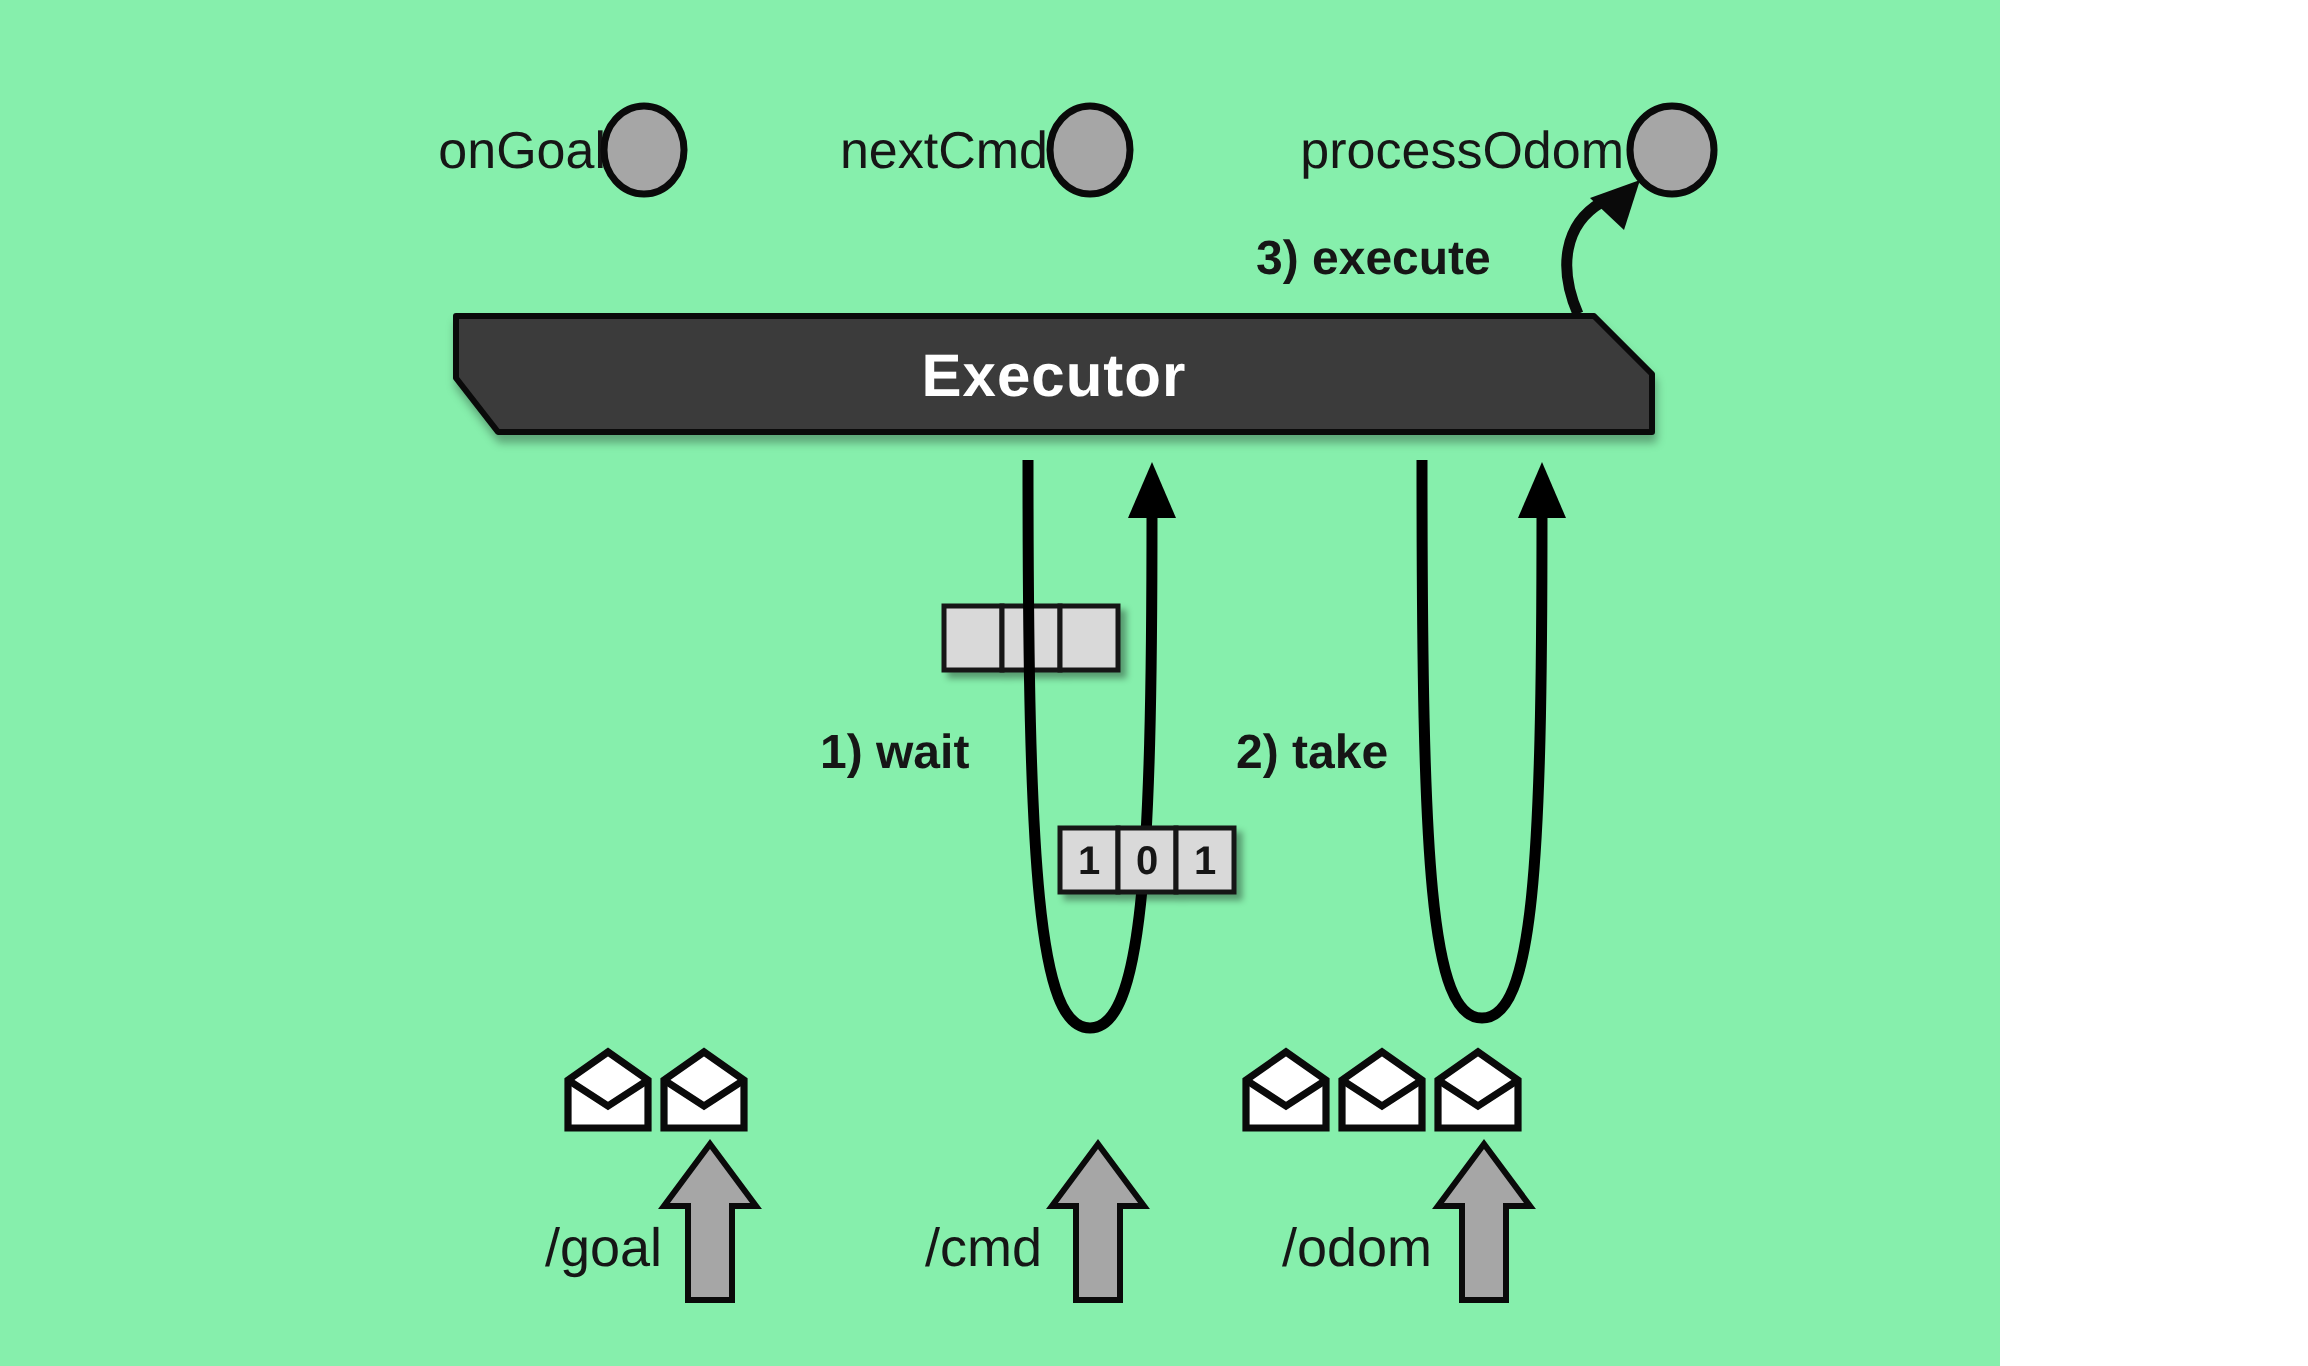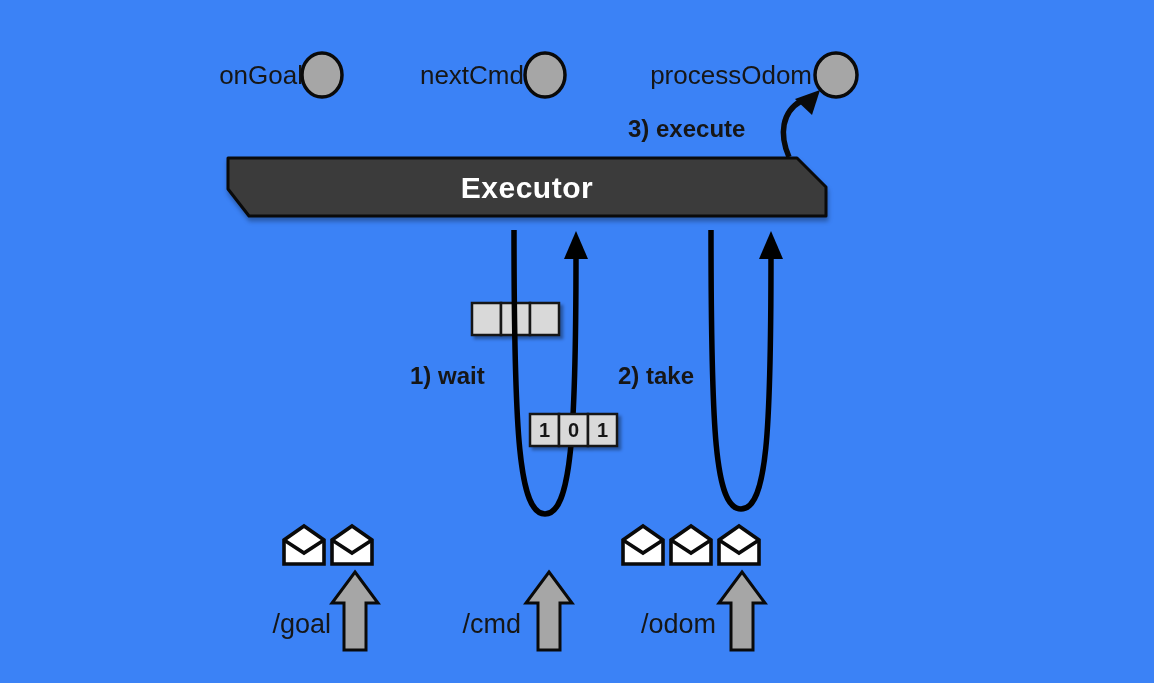--- a/index.html
+++ b/index.html
@@ -1,16 +1,16 @@
 <!DOCTYPE html>
 <html><head>
 <meta charset="utf-8">
 <style>
   html,body{margin:0;padding:0;background:#ffffff;}
-  .canvas{position:relative;width:1154px;height:683px;background:#3b82f6;overflow:hidden;}
+  .canvas{position:relative;width:1000px;height:683px;background:#86efac;overflow:hidden;}
   svg{display:block;}
   text{font-family:"Liberation Sans", sans-serif;fill:#161616;}
   .cb-label{font-size:26px;}
   .step-label{font-size:24px;font-weight:700;}
   .topic-label{font-size:27px;}
   .exec-label{font-size:30px;font-weight:700;fill:#ffffff;letter-spacing:0.5px;}
   .digit{font-size:20px;font-weight:700;}
   .soft-shadow{filter:drop-shadow(3px 3px 1.5px rgba(0,0,0,0.35));}
   .banner-shadow{filter:drop-shadow(1px 4px 2px rgba(0,0,0,0.30));}
 </style>

